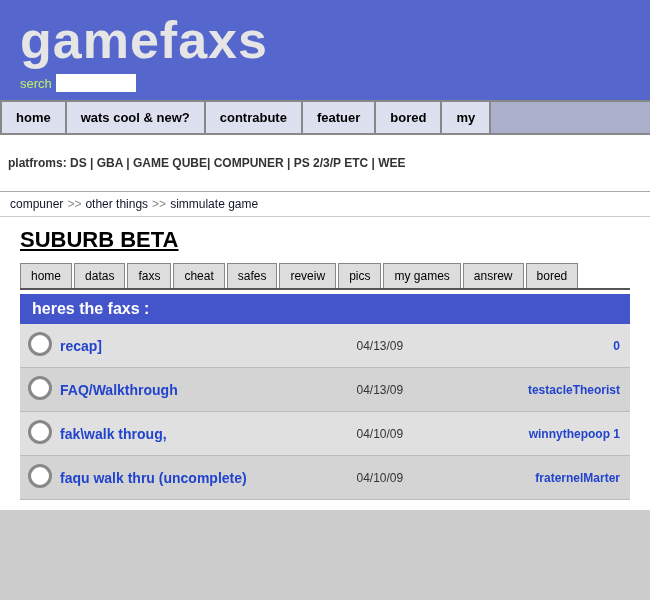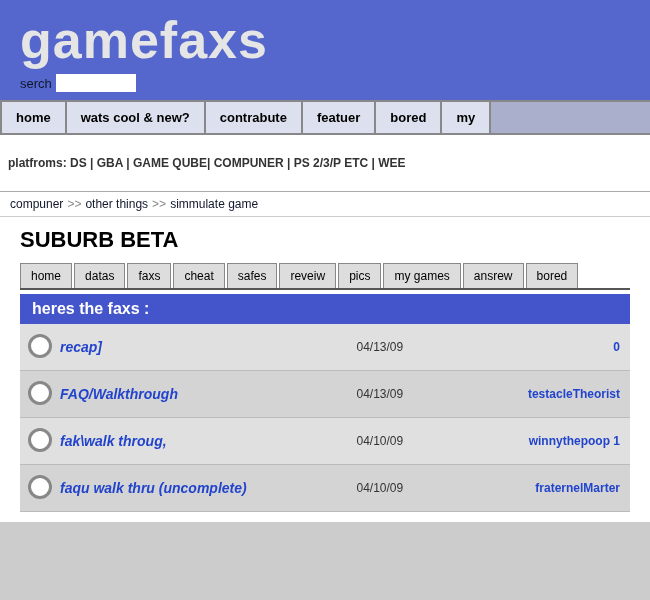--- a/index.html
+++ b/index.html
@@ -24,21 +24,21 @@
       color: #e5e5e5;
       font-family: Arial, sans-serif;
       letter-spacing: 1px;
     }
     #search-area {
       display: flex;
       align-items: center;
       margin-top: 4px;
     }
     #search-label {
-      color: #0f172a;
+      color: #bef264;
       font-size: 13px;
       margin-right: 4px;
     }
     #search-input {
       width: 80px;
       height: 18px;
       border: none;
       font-size: 12px;
     }
 
@@ -99,20 +99,21 @@
     #content {
       background: white;
       padding: 10px 20px;
     }
 
     #page-title {
       font-size: 22px;
       font-weight: bold;
       margin-bottom: 10px;
       color: #000;
+      text-decoration: underline;
     }
 
     
     #sub-nav {
       display: flex;
       align-items: flex-end;
       border-bottom: 2px solid #555;
       margin-bottom: 0;
     }
     .sub-nav-item {
@@ -156,23 +157,22 @@
     }
     .entry-icon {
       width: 24px;
       height: 24px;
       border-radius: 50%;
       border: 3px solid #888;
       background: white;
       display: inline-block;
     }
     .entry-cell-title {
-      padding: 15px 4px;
-      vertical-align: middle;
-      font-style: italic;
+      padding: 8px 4px;
+      vertical-align: middle;
     }
     .entry-title-link {
       color: #2244cc;
       font-size: 14px;
       font-weight: bold;
       text-decoration: none;
     }
     .entry-cell-date {
       padding: 8px 10px;
       color: #333;

